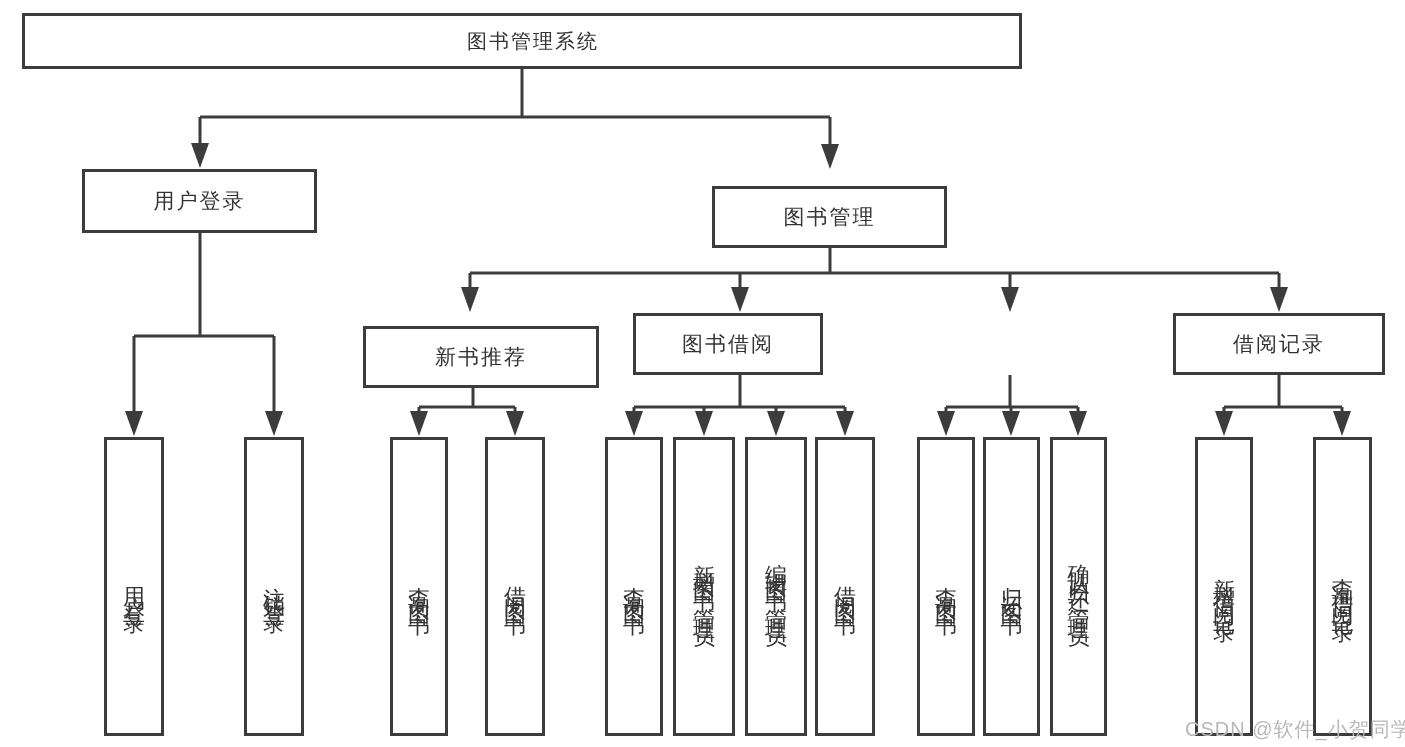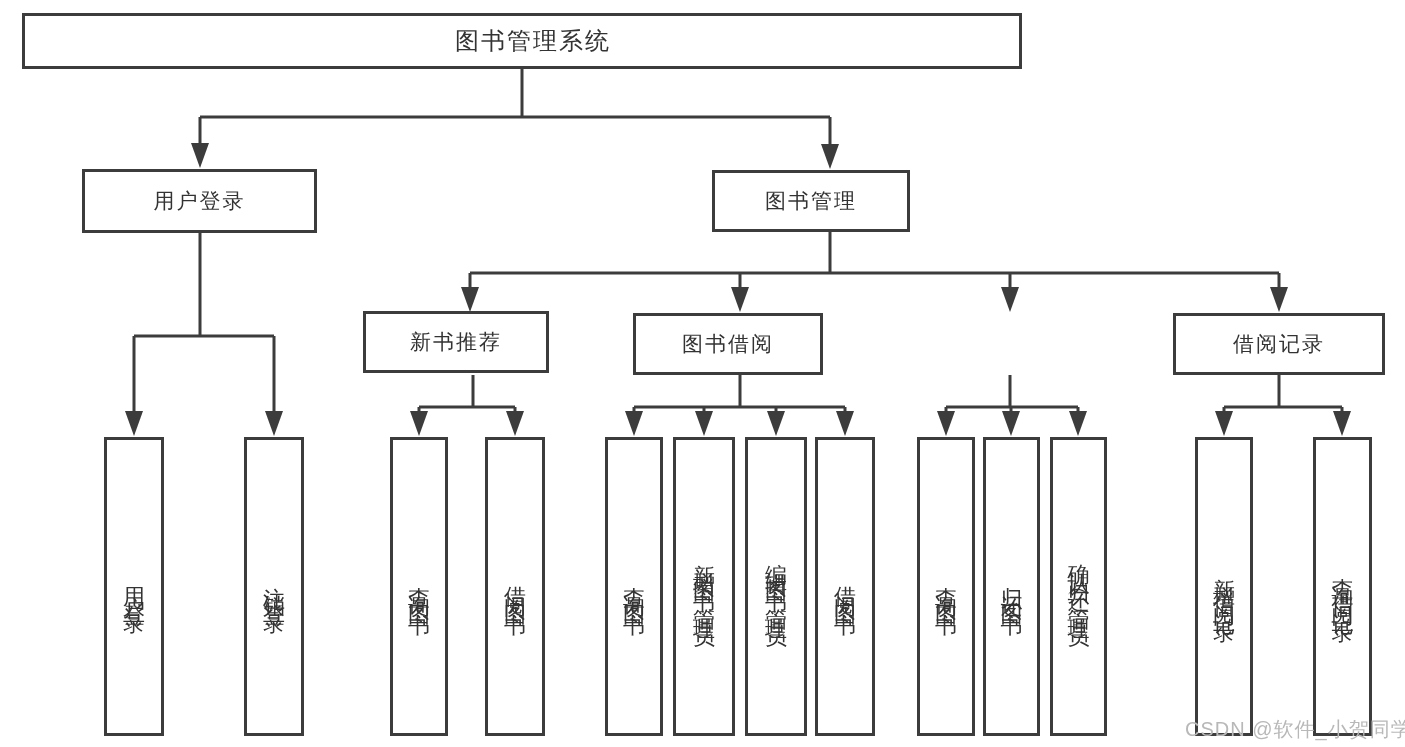--- a/index.html
+++ b/index.html
@@ -8,21 +8,21 @@
     font-family:"Liberation Sans","DejaVu Sans",sans-serif;color:#333333;
   }
   .wires{position:absolute;left:0;top:0;z-index:1;}
   .node{
     position:absolute;box-sizing:border-box;background:#ffffff;
     border:3px solid #3c3c3c;display:flex;align-items:center;justify-content:center;
     z-index:2;
   }
   .node .lbl{white-space:nowrap;}
   .h-node .lbl{font-size:21px;letter-spacing:2px;}
-  .root-node .lbl{font-size:24px;letter-spacing:2px;margin-left:22px;}
+  .root-node .lbl{font-size:20px;letter-spacing:2px;margin-left:22px;}
   .v-node .lbl{
     writing-mode:vertical-rl;
     font-size:22px;letter-spacing:9px;line-height:1;
   }
   .watermark{
     position:absolute;z-index:5;color:#b8b8b8;font-size:20px;letter-spacing:1px;
     white-space:nowrap;
   }
 </style>
 </head>
@@ -62,25 +62,25 @@
     </g>
   </svg>
 
   <div class="node root-node" style="left:22px;top:13px;width:1000px;height:56px">
     <span class="lbl">图书管理系统</span>
   </div>
 
   <div class="node h-node" style="left:82px;top:169px;width:235px;height:64px">
     <span class="lbl">用户登录</span>
   </div>
-  <div class="node h-node" style="left:712px;top:170px;width:198px;height:62px">
+  <div class="node h-node" style="left:712px;top:186px;width:235px;height:62px">
     <span class="lbl">图书管理</span>
   </div>
 
-  <div class="node h-node" style="left:363px;top:311px;width:186px;height:62px">
+  <div class="node h-node" style="left:363px;top:326px;width:236px;height:62px">
     <span class="lbl">新书推荐</span>
   </div>
   <div class="node h-node" style="left:633px;top:313px;width:190px;height:62px">
     <span class="lbl">图书借阅</span>
   </div>
   <div class="node h-node" style="left:1173px;top:313px;width:212px;height:62px">
     <span class="lbl">借阅记录</span>
   </div>
 
   <div class="node v-node" style="left:104px;top:437px;width:60px;height:299px">

